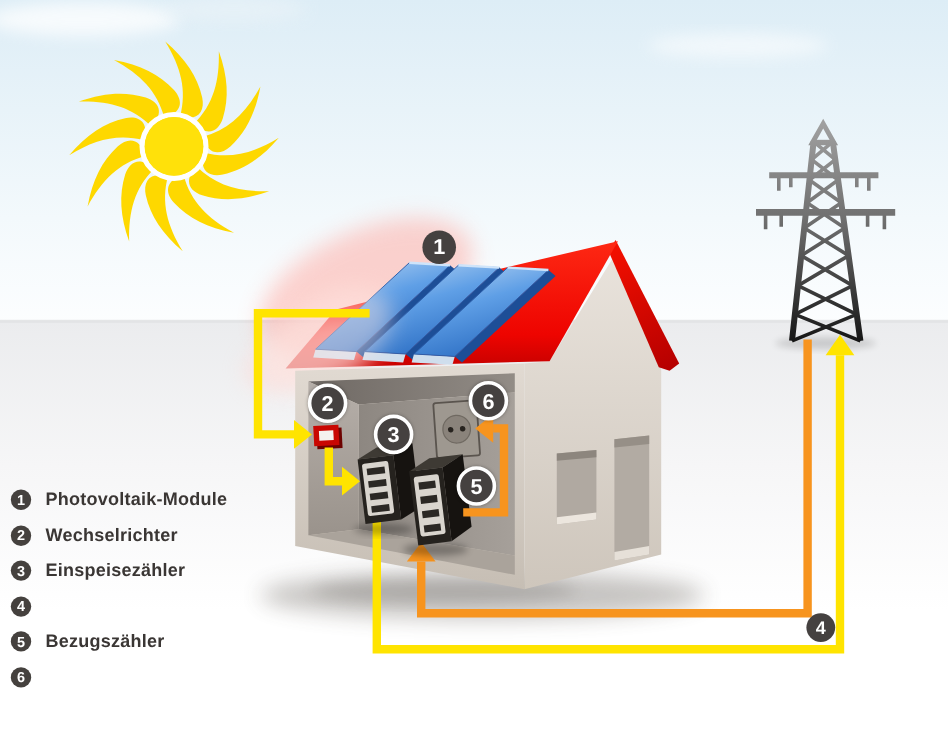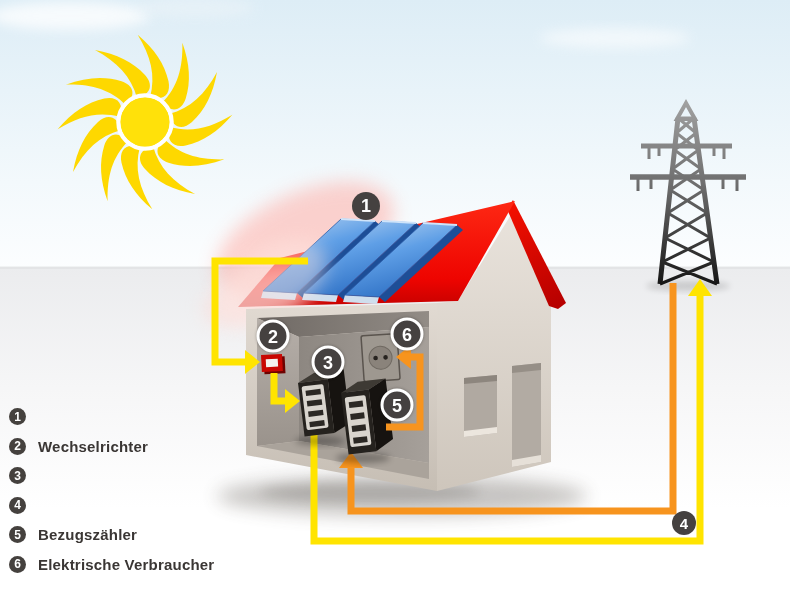--- a/index.html
+++ b/index.html
@@ -293,34 +293,35 @@
 <div class="marker" style="left:366px;top:206px;">1</div>
 <div class="marker ring" style="left:273px;top:336px;">2</div>
 <div class="marker ring" style="left:328px;top:362px;">3</div>
 <div class="marker small" style="left:684px;top:523px;">4</div>
 <div class="marker ring" style="left:397px;top:405px;">5</div>
 <div class="marker ring" style="left:407px;top:334px;">6</div>
 
 <div class="legend">
   <div class="legend-row">
     <span class="legend-badge">1</span>
+    <span class="legend-label">Photovoltaik-Module</span>
   </div>
   <div class="legend-row">
     <span class="legend-badge">2</span>
     <span class="legend-label">Wechselrichter</span>
   </div>
   <div class="legend-row">
     <span class="legend-badge">3</span>
+    <span class="legend-label">Einspeisezähler</span>
   </div>
   <div class="legend-row">
     <span class="legend-badge">4</span>
   </div>
   <div class="legend-row">
     <span class="legend-badge">5</span>
     <span class="legend-label">Bezugszähler</span>
   </div>
   <div class="legend-row">
     <span class="legend-badge">6</span>
-    <span class="legend-label">Elektrische Verbraucher</span>
   </div>
 </div>
 
 </div>
 
 </body></html>

